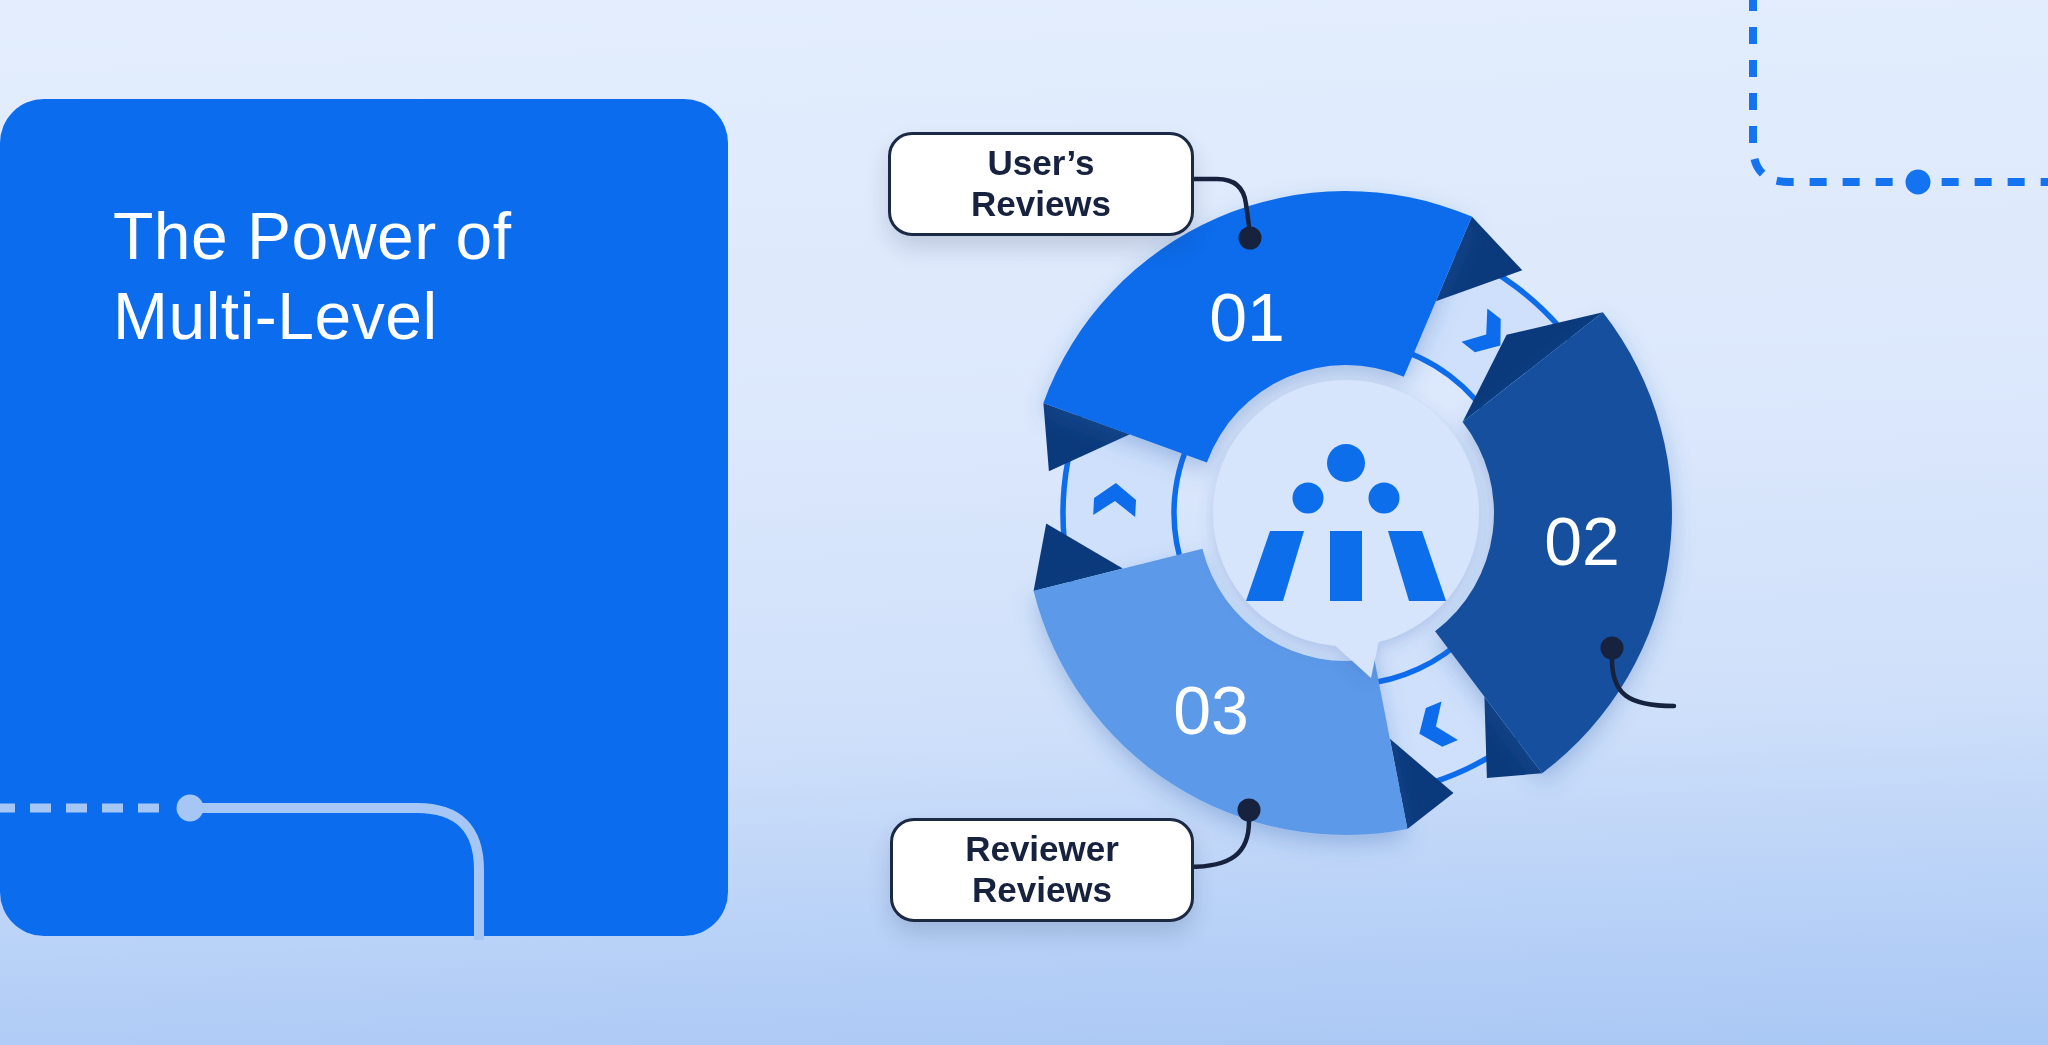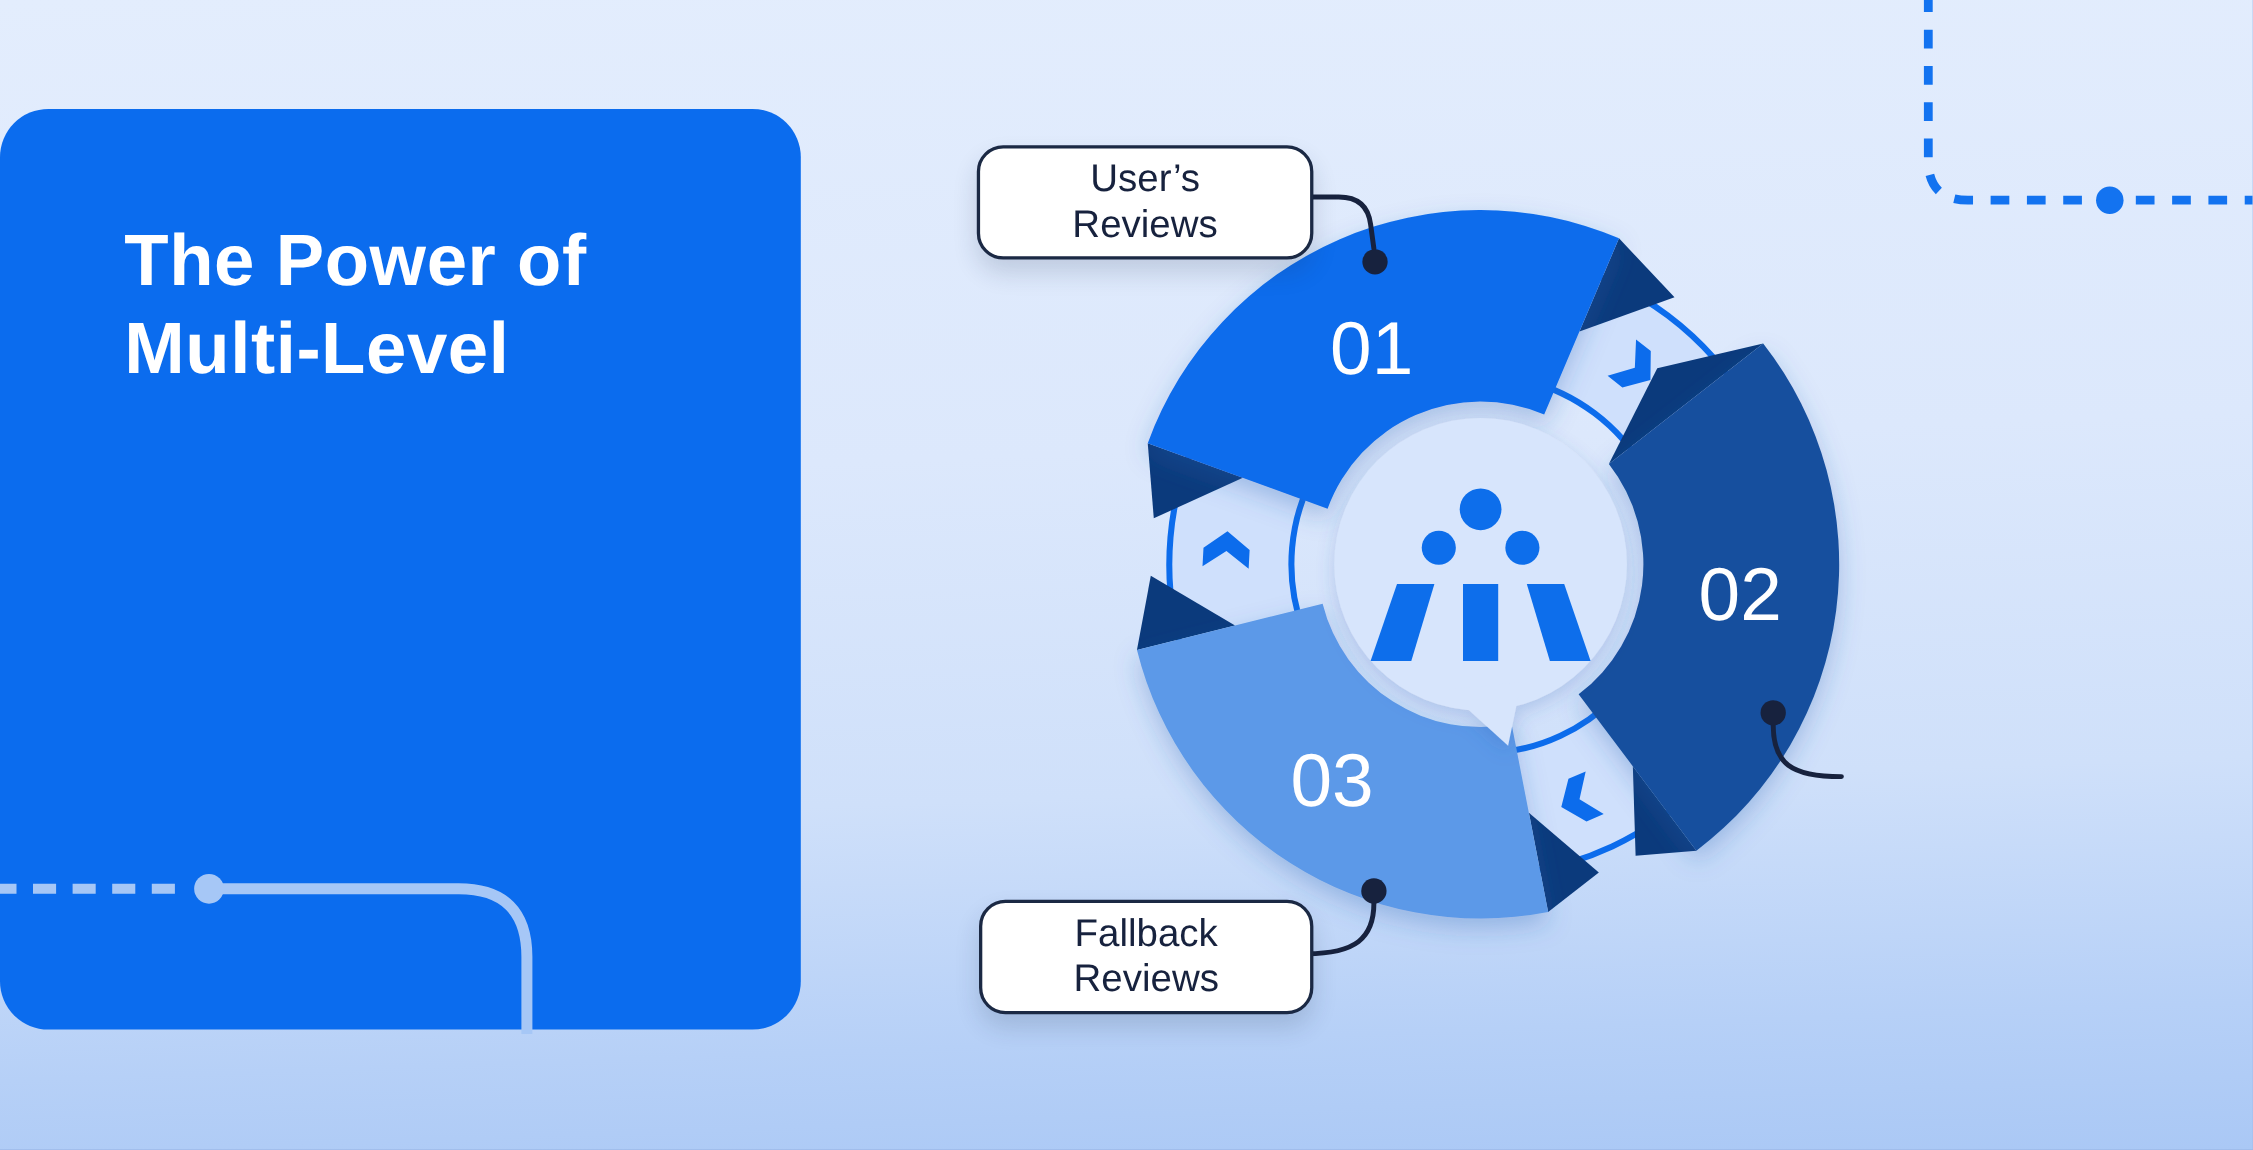--- a/index.html
+++ b/index.html
@@ -7,26 +7,26 @@
     position:relative;width:2048px;height:1045px;overflow:hidden;
     font-family:"Liberation Sans", sans-serif;
     background:linear-gradient(178deg,#e3edfd 0%,#dce8fc 40%,#cfe0fa 68%,#b6d0f7 88%,#aac8f5 100%);
   }
   .card{
     position:absolute;left:0;top:99px;width:728px;height:837px;
     background:#0b6cee;border-radius:44px;
   }
   .title{
     position:absolute;left:113px;top:196px;
-    font-size:66px;font-weight:bold;color:#ffffff;line-height:80px;letter-spacing:.5px;
+    font-size:66px;font-weight:normal;color:#ffffff;line-height:80px;letter-spacing:.5px;
   }
   .label{
     position:absolute;background:#ffffff;border:3px solid #1b2944;border-radius:24px;
     display:flex;flex-direction:column;align-items:center;justify-content:center;
-    font-weight:normal;font-size:35px;line-height:1.16;color:#17223e;text-align:center;
+    font-weight:bold;font-size:35px;line-height:1.16;color:#17223e;text-align:center;
     box-shadow:0 12px 22px rgba(23,43,77,.16);
   }
   .label-um{left:888px;top:132px;width:300px;height:98px;}
   .label-ao{left:1674px;top:657px;width:200px;height:99px;}
   .label-fr{left:890px;top:818px;width:298px;height:98px;}
   svg.overlay{position:absolute;left:0;top:0;width:2048px;height:1045px;}
   .arcband{stroke:#0c6cec;stroke-width:5.5px;}
   .connector{fill:none;stroke:#17223e;stroke-width:4.5px;stroke-linecap:round;}
   .numeral{font-family:"Liberation Sans", sans-serif;font-size:68px;fill:#ffffff;}
 </style>
@@ -118,17 +118,17 @@
       <path class="connector" d="M 1249 821 C 1249 853 1232 867 1188 867"></path>
       <circle cx="1249" cy="810" r="11.5" fill="#17223e"></circle>
     </g>
   </svg>
 
   <div class="label label-um">
     <div>User’s</div>
     <div>Reviews</div>
   </div>
   <div class="label label-fr">
-    <div>Fallback</div>
+    <div>Reviewer</div>
     <div>Reviews</div>
   </div>
 
 </div>
 
 </body></html>

